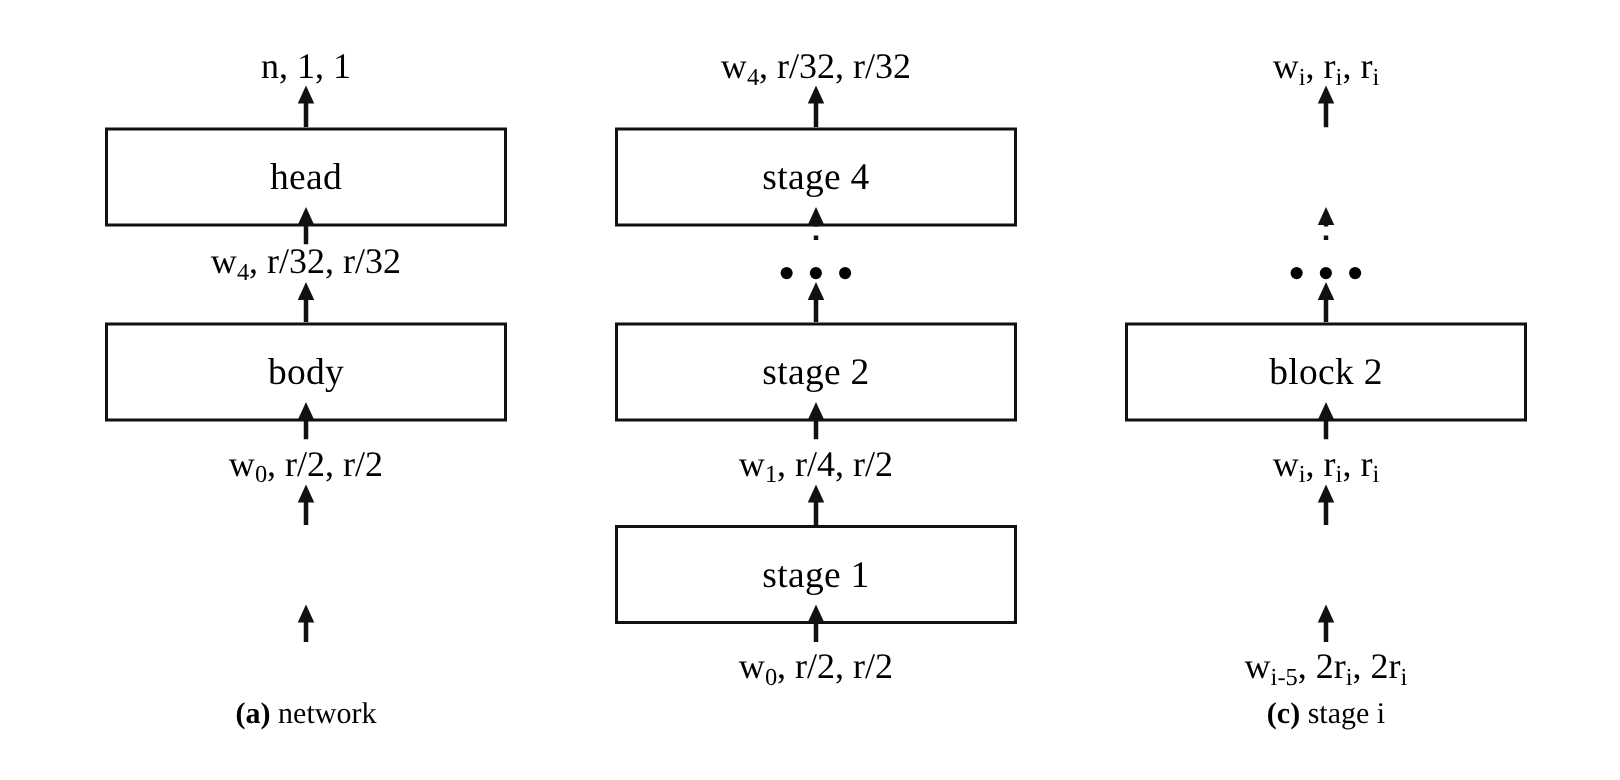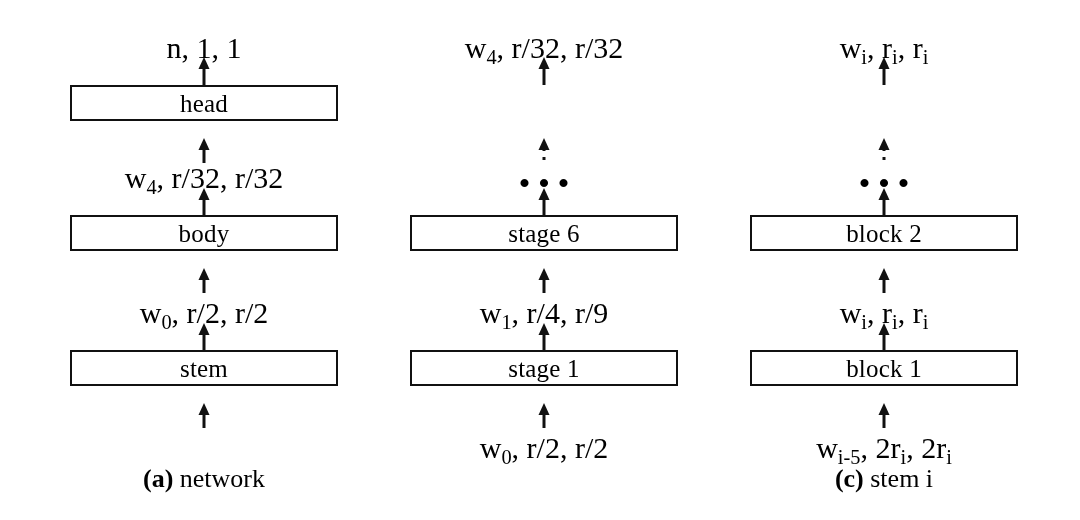--- a/index.html
+++ b/index.html
@@ -31,21 +31,21 @@
   }
   .col-a { left: 70px; }
   .col-b { left: 410px; }
   .col-c { left: 750px; font-family: Liberation Serif, serif; }
 
   
   .box {
     position: absolute;
     left: 0;
     width: 268px;
-    height: 36px;
+    height: 66px;
     box-sizing: border-box;
     border: 2.5px solid #111111;
     background: #ffffff;
     display: flex;
     align-items: center;
     justify-content: center;
   }
   .box-top    { top: 85px; }
   .box-mid    { top: 215px; }
   .box-bottom { top: 350px; }
@@ -56,21 +56,21 @@
     letter-spacing: 0.2px;
     white-space: nowrap;
   }
 
   
   .edge-label {
     position: absolute;
     left: 0;
     width: 268px;
     text-align: center;
-    font-size: 30px;
+    font-size: 24px;
     line-height: 1;
     white-space: nowrap;
   }
   .lbl-out    { top: 33px; }
   .lbl-upper  { top: 163px; }
   .lbl-lower  { top: 298px; }
   .lbl-in     { top: 433px; }
 
   .edge-label sub {
     font-size: 0.68em;
@@ -113,21 +113,21 @@
     font-weight: bold;
   }
 
   
   .caption {
     position: absolute;
     left: 0;
     width: 268px;
     top: 466px;
     text-align: center;
-    font-size: 26px;
+    font-size: 20px;
     line-height: 1;
     white-space: nowrap;
   }
   .caption .tag {
     font-weight: bold;
   }
 </style>
 </head>
 <body>
 
@@ -181,23 +181,20 @@
       <span>w</span><sub>0</sub><span>, r/2, r/2</span>
     </div>
 
     <div class="arrow arrow-a5">
       <svg width="22" height="27" viewBox="0 0 22 27">
           <line x1="11" y1="27" x2="11" y2="9" stroke="#111111" stroke-width="3"></line>
           <polygon points="11,0 5.5,12 16.5,12" fill="#111111"></polygon>
         </svg>
     </div>
 
-    <div class="box box-bottom">
-      <span class="box-label">stem</span>
-    </div>
 
     <div class="arrow arrow-a6">
       <svg width="22" height="25" viewBox="0 0 22 25">
           <line x1="11" y1="25" x2="11" y2="9" stroke="#111111" stroke-width="3"></line>
           <polygon points="11,0 5.5,12 16.5,12" fill="#111111"></polygon>
         </svg>
     </div>
 
 
     <div class="caption"><span class="tag">(a)</span><span> network</span></div>
@@ -209,50 +206,53 @@
       <span>w</span><sub>4</sub><span>, r/32, r/32</span>
     </div>
 
     <div class="arrow arrow-a1">
       <svg width="22" height="28" viewBox="0 0 22 28">
           <line x1="11" y1="28" x2="11" y2="9" stroke="#111111" stroke-width="3"></line>
           <polygon points="11,0 5.5,12 16.5,12" fill="#111111"></polygon>
         </svg>
     </div>
 
+    <div class="box box-top">
+      <span class="box-label">stage 4</span>
+    </div>
 
     <div class="arrow arrow-a2">
       <svg width="22" height="25" viewBox="0 0 22 25">
           <line x1="11" y1="22" x2="11" y2="10" stroke="#111111" stroke-width="3" stroke-dasharray="3,6"></line>
           <polygon points="11,0 5.5,12 16.5,12" fill="#111111"></polygon>
         </svg>
     </div>
 
     <div class="ellipsis-dots">•••</div>
 
     <div class="arrow arrow-a3">
       <svg width="22" height="27" viewBox="0 0 22 27">
           <line x1="11" y1="27" x2="11" y2="9" stroke="#111111" stroke-width="3"></line>
           <polygon points="11,0 5.5,12 16.5,12" fill="#111111"></polygon>
         </svg>
     </div>
 
     <div class="box box-mid">
-      <span class="box-label">stage 6</span>
+      <span class="box-label">stage 2</span>
     </div>
 
     <div class="arrow arrow-a4">
       <svg width="22" height="25" viewBox="0 0 22 25">
           <line x1="11" y1="25" x2="11" y2="9" stroke="#111111" stroke-width="3"></line>
           <polygon points="11,0 5.5,12 16.5,12" fill="#111111"></polygon>
         </svg>
     </div>
 
     <div class="edge-label lbl-lower">
-      <span>w</span><sub>1</sub><span>, r/4, r/9</span>
+      <span>w</span><sub>1</sub><span>, r/4, r/2</span>
     </div>
 
     <div class="arrow arrow-a5">
       <svg width="22" height="27" viewBox="0 0 22 27">
           <line x1="11" y1="27" x2="11" y2="9" stroke="#111111" stroke-width="3"></line>
           <polygon points="11,0 5.5,12 16.5,12" fill="#111111"></polygon>
         </svg>
     </div>
 
     <div class="box box-bottom">
@@ -317,31 +317,28 @@
       <span>w</span><sub>i</sub><span>, r</span><sub>i</sub><span>, r</span><sub>i</sub>
     </div>
 
     <div class="arrow arrow-a5">
       <svg width="22" height="27" viewBox="0 0 22 27">
           <line x1="11" y1="27" x2="11" y2="9" stroke="#111111" stroke-width="3"></line>
           <polygon points="11,0 5.5,12 16.5,12" fill="#111111"></polygon>
         </svg>
     </div>
 
-    <div class="box box-bottom">
-      <span class="box-label">block 1</span>
-    </div>
 
     <div class="arrow arrow-a6">
       <svg width="22" height="25" viewBox="0 0 22 25">
           <line x1="11" y1="25" x2="11" y2="9" stroke="#111111" stroke-width="3"></line>
           <polygon points="11,0 5.5,12 16.5,12" fill="#111111"></polygon>
         </svg>
     </div>
 
     <div class="edge-label lbl-in">
       <span>w</span><sub>i-5</sub><span>, 2r</span><sub>i</sub><span>, 2r</span><sub>i</sub>
     </div>
 
-    <div class="caption"><span class="tag">(c)</span><span> stem i</span></div>
+    <div class="caption"><span class="tag">(c)</span><span> stage i</span></div>
   </div>
 
 </div>
 
 </body></html>

